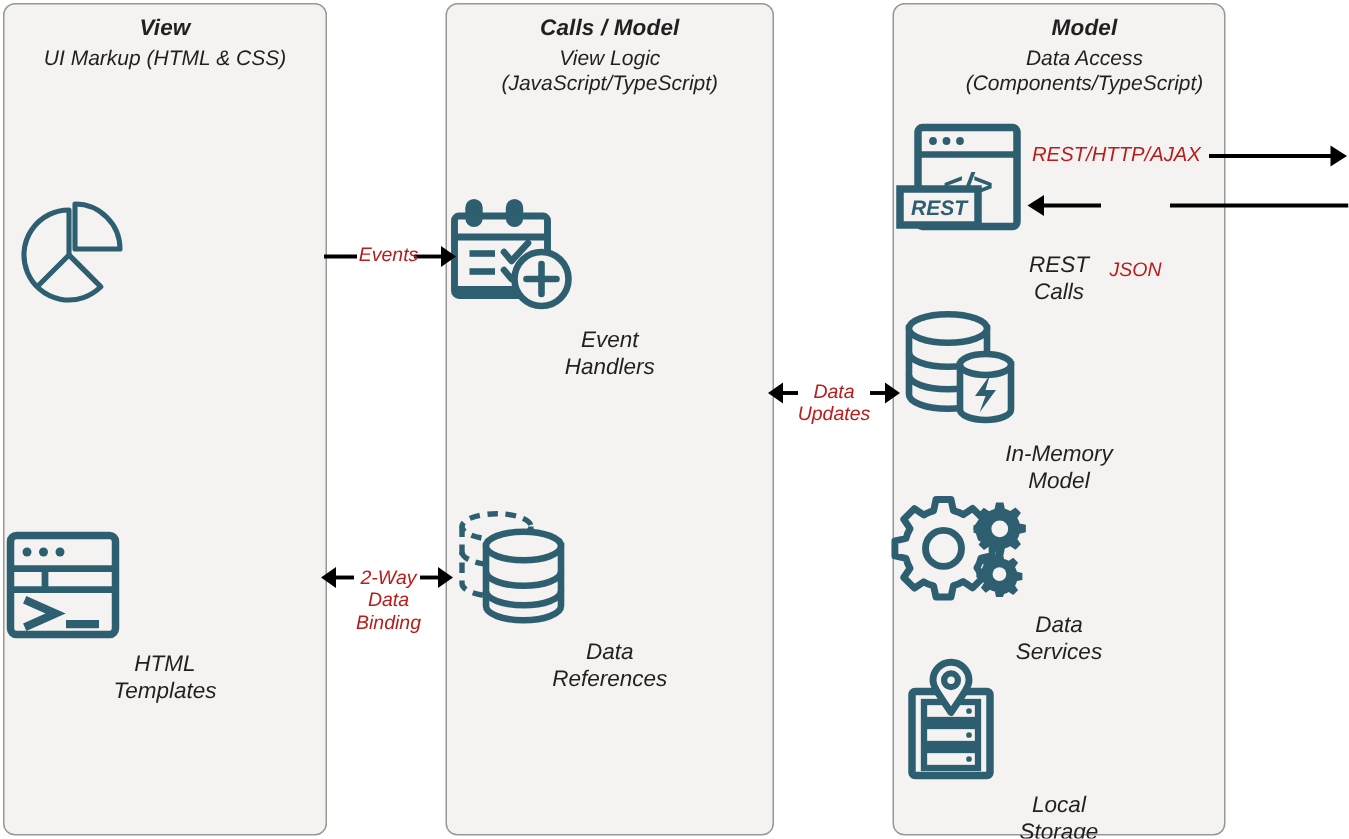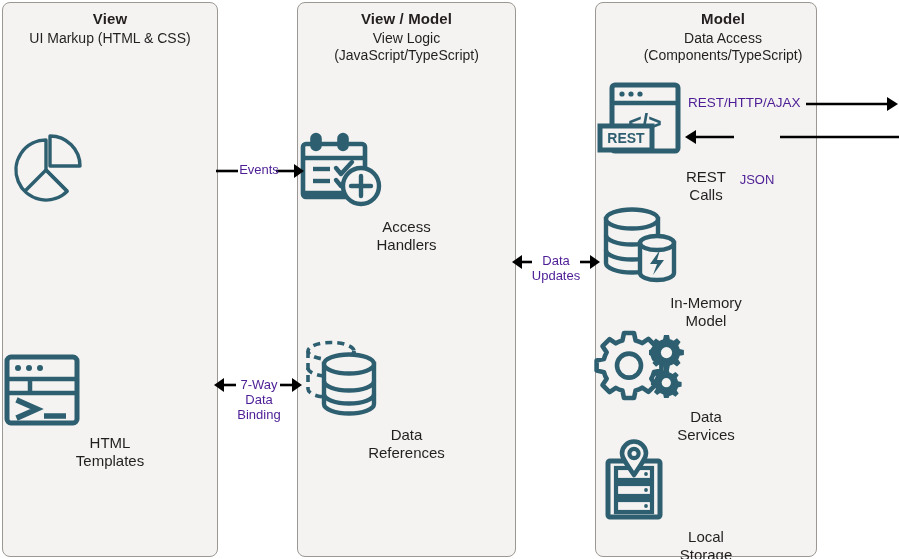--- a/index.html
+++ b/index.html
@@ -7,20 +7,21 @@
     margin: 0; padding: 0;
     width: 899px; height: 559px;
     background: #ffffff;
     font-family: "Liberation Sans", sans-serif;
     overflow: hidden;
   }
   #stage {
     position: relative;
     width: 843px; height: 559px;
     background: #ffffff;
+    font-style: italic;
   }
 
   
   .panel {
     position: absolute;
     background: #f4f3f1;
     border: 1px solid #9b9792;
     border-radius: 8px;
   }
   #panel-view   { left: 2px;   top: 2px; width: 216px; height: 555px; }
@@ -67,21 +68,21 @@
     line-height: 18px;
     color: #231f20;
     white-space: pre-line;
   }
   .cap-sm { font-size: 14px; line-height: 17px; }
 
   
   .conn {
     position: absolute;
     text-align: center;
-    color: #4c1d95;
+    color: #b91c1c;
     font-size: 13px;
     line-height: 15px;
     white-space: pre-line;
   }
   svg { display: block; overflow: visible; }
 </style>
 </head>
 <body>
 
 <div id="stage">
@@ -121,21 +122,21 @@
           <line x1="41" y1="63" x2="63" y2="63" stroke="#2e5f70" stroke-width="5.5"></line>
         </svg>
       </span>
       <span class="cap">HTML
 Templates</span>
     </div>
   </div>
 
   <div class="panel" id="panel-vm">
     <div class="panel-head" style="top:6px;">
-      <div class="panel-title">View / Model</div>
+      <div class="panel-title">Calls / Model</div>
       <div class="panel-sub">View Logic
 (JavaScript/TypeScript)</div>
     </div>
 
     <div class="iconblock" style="top:128px;">
       <span class="glyph">
         <svg width="88" height="80" viewBox="0 0 88 80">
           <g stroke="#2e5f70" fill="none" stroke-width="4.6">
             <rect x="5" y="13" width="62" height="53" rx="3"></rect>
             <line x1="5" y1="27" x2="67" y2="27"></line>
@@ -147,21 +148,21 @@
             <line x1="15" y1="38" x2="32" y2="38" stroke-width="4.4"></line>
             <line x1="15" y1="50" x2="32" y2="50" stroke-width="4.4"></line>
             <polyline points="38,37 43,43 54,31" stroke-width="4.4" stroke-linecap="round" stroke-linejoin="round"></polyline>
             <polyline points="38,49 43,55 54,43" stroke-width="4.4" stroke-linecap="round" stroke-linejoin="round"></polyline>
           </g>
           <circle cx="63" cy="55" r="18" fill="#f4f3f1" stroke="#2e5f70" stroke-width="4.4"></circle>
           <line x1="53" y1="55" x2="73" y2="55" stroke="#2e5f70" stroke-width="4.4" stroke-linecap="round"></line>
           <line x1="63" y1="45" x2="63" y2="65" stroke="#2e5f70" stroke-width="4.4" stroke-linecap="round"></line>
         </svg>
       </span>
-      <span class="cap">Access
+      <span class="cap">Event
 Handlers</span>
     </div>
 
     <div class="iconblock" style="top:334px;">
       <span class="glyph">
         <svg width="84" height="82" viewBox="0 0 84 82">
           <g fill="none" stroke="#2e5f70" stroke-width="3.6" stroke-dasharray="7 5">
             <ellipse cx="33" cy="14" rx="23" ry="8.5"></ellipse>
             <path d="M10 14 L10 52 A23 8.5 0 0 0 56 52 L56 14"></path>
             <path d="M10 31 A23 8.5 0 0 0 56 31"></path>
@@ -291,21 +292,21 @@
     <div class="conn" style="left:226px; top:162px; width:66px;">Events</div>
   </div>
 
   <div>
     <svg style="position:absolute; left:212px; top:374px;" width="92" height="22" viewBox="0 0 92 22">
       <path d="M12 4 L2 11 L12 18 Z" fill="#000000"></path>
       <line x1="12" y1="11" x2="24" y2="11" stroke="#000000" stroke-width="2.6"></line>
       <line x1="68" y1="11" x2="82" y2="11" stroke="#000000" stroke-width="2.6"></line>
       <path d="M80 4 L90 11 L80 18 Z" fill="#000000"></path>
     </svg>
-    <div class="conn" style="left:228px; top:377px; width:62px;">7-Way
+    <div class="conn" style="left:228px; top:377px; width:62px;">2-Way
 Data
 Binding</div>
   </div>
 
   <div>
     <svg style="position:absolute; left:510px; top:251px;" width="92" height="22" viewBox="0 0 92 22">
       <path d="M12 4 L2 11 L12 18 Z" fill="#000000"></path>
       <line x1="12" y1="11" x2="22" y2="11" stroke="#000000" stroke-width="2.6"></line>
       <line x1="70" y1="11" x2="82" y2="11" stroke="#000000" stroke-width="2.6"></line>
       <path d="M80 4 L90 11 L80 18 Z" fill="#000000"></path>

